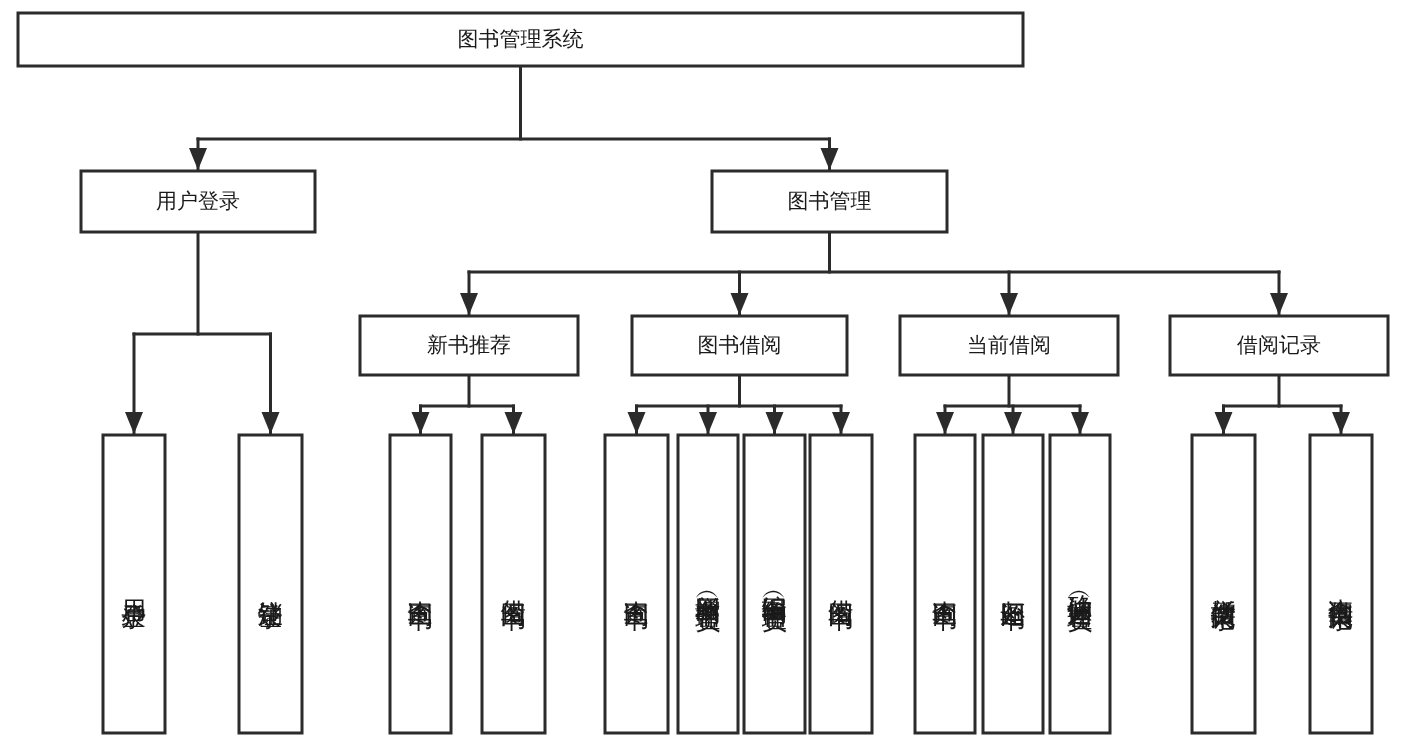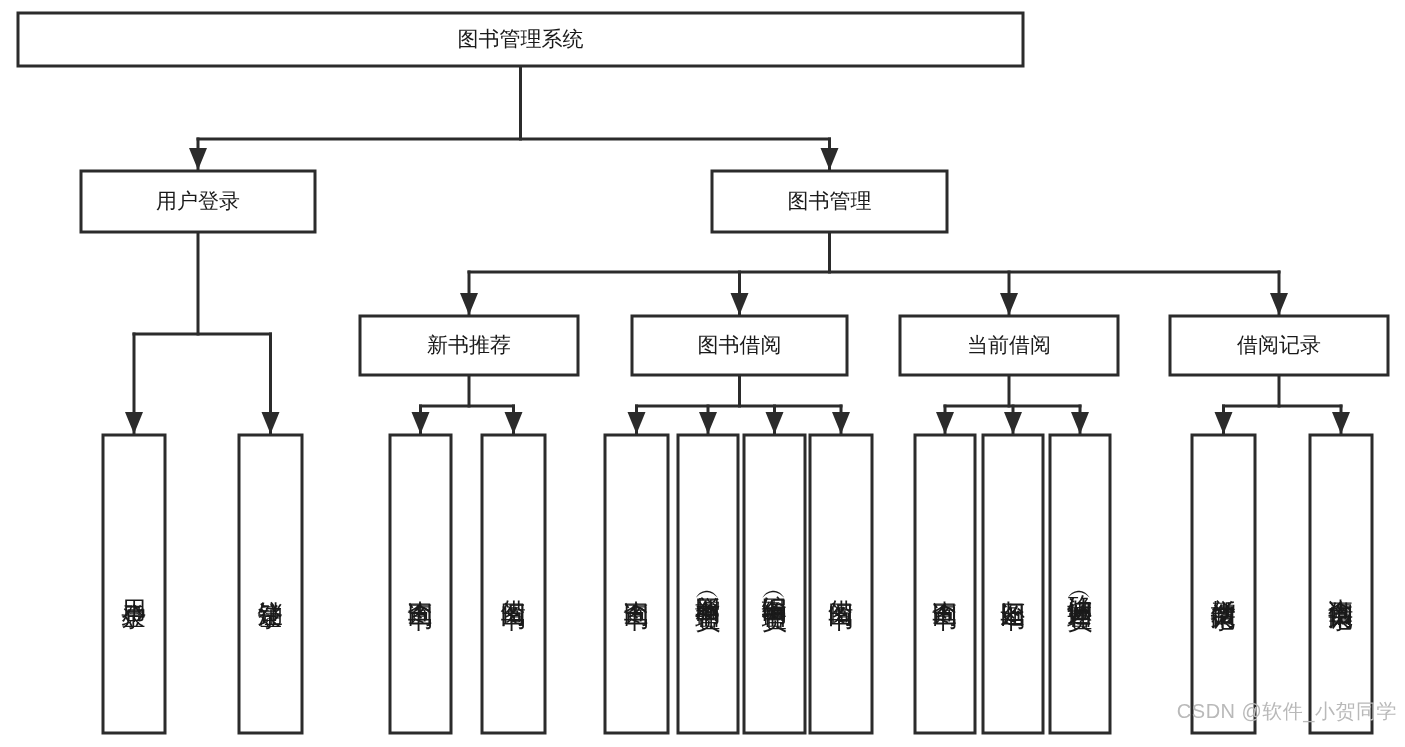--- a/index.html
+++ b/index.html
@@ -218,14 +218,13 @@
       <div class="leaf-label" style="left: 678px; top: 435px; width: 60px; height: 298px;">新增图书（管理员）</div>
       <div class="leaf-label" style="left: 744px; top: 435px; width: 61px; height: 298px;">编辑图书（管理员）</div>
       <div class="leaf-label" style="left: 810px; top: 435px; width: 62px; height: 298px;">借阅图书</div>
       <div class="leaf-label" style="left: 915px; top: 435px; width: 60px; height: 298px;">查询图书</div>
       <div class="leaf-label" style="left: 983px; top: 435px; width: 60px; height: 298px;">归还图书</div>
       <div class="leaf-label" style="left: 1050px; top: 435px; width: 60px; height: 298px;">确认归还（管理员）</div>
       <div class="leaf-label" style="left: 1192px; top: 435px; width: 63px; height: 298px;">新增借阅记录</div>
       <div class="leaf-label" style="left: 1310px; top: 435px; width: 62px; height: 298px;">查询借阅记录</div>
     </div>
 
-  <div id="watermark">CSDN @软件_小贺同学</div>
 </div>
 
 </body></html>

